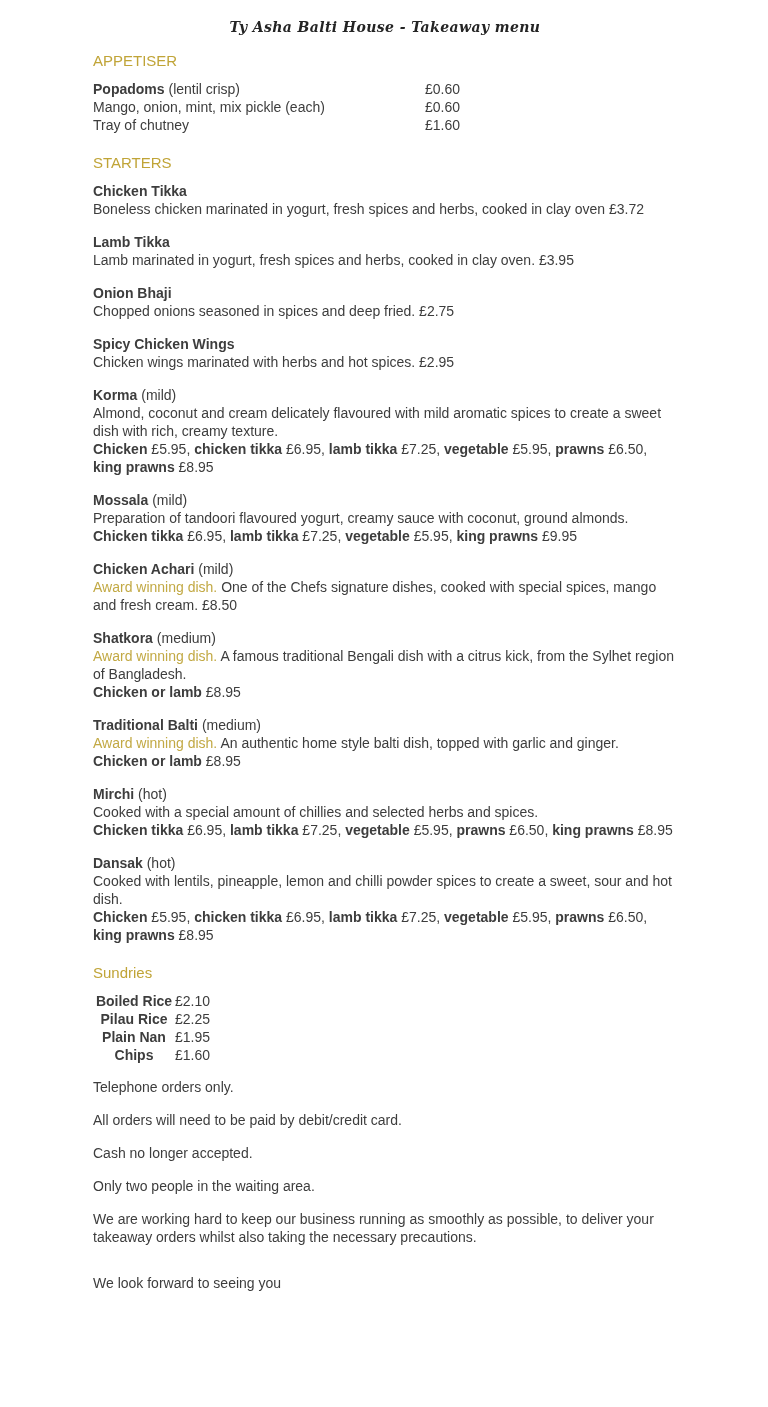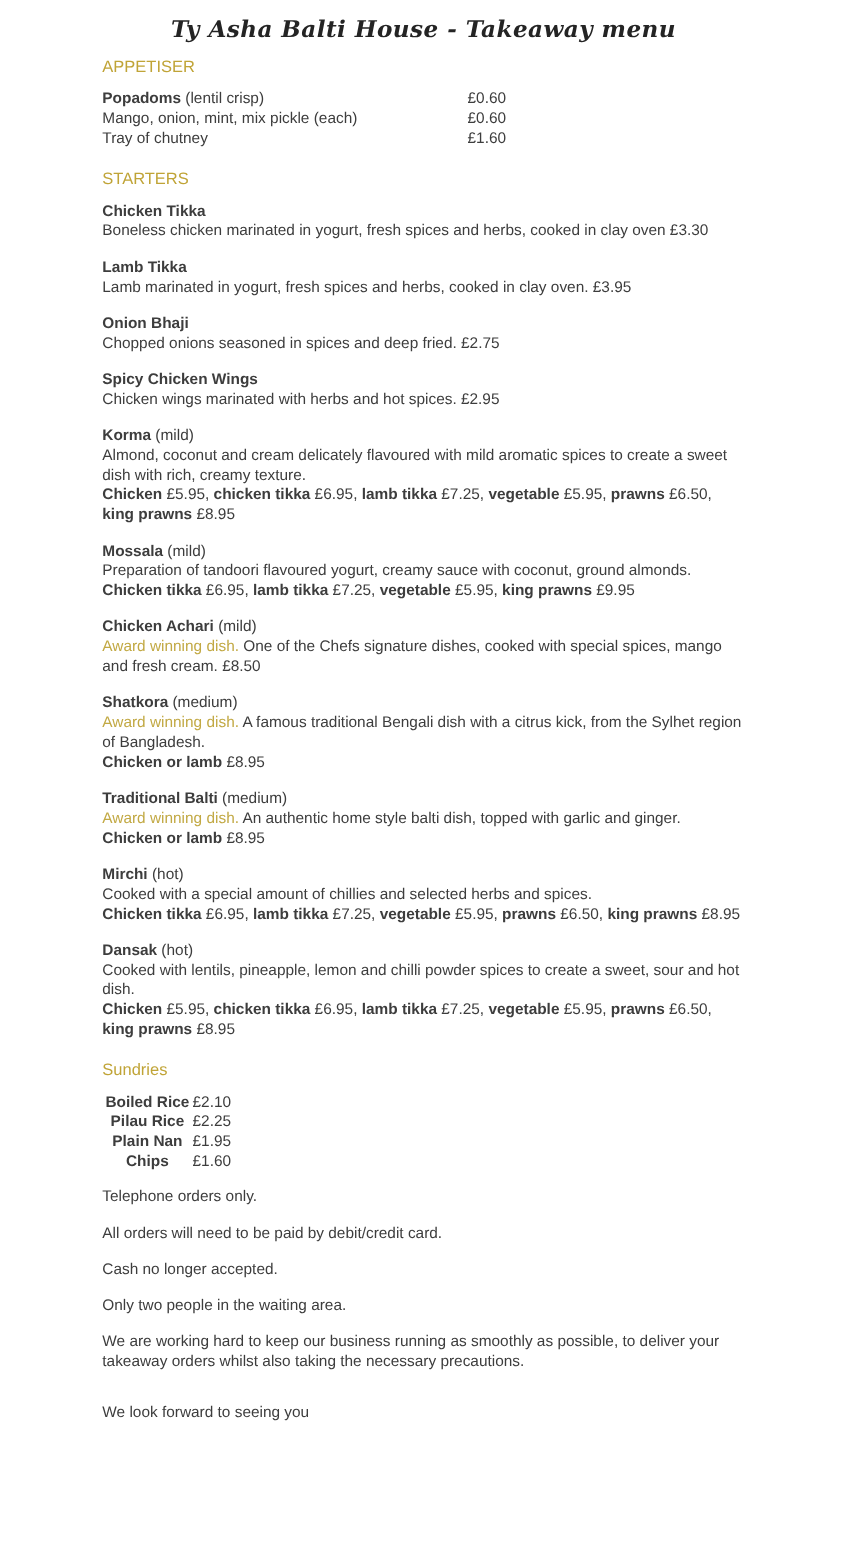--- a/index.html
+++ b/index.html
@@ -10,21 +10,21 @@
     font-size: 14px;
     line-height: 18px;
     color: #3d3d3d;
   }
   .page { width: 768px; min-height: 1407px; padding: 14px 91px 20px 93px; background: #fff; }
 
   .title {
     font-family: "DejaVu Serif", serif;
     font-style: italic;
     font-weight: 700;
-    font-size: 21px;
+    font-size: 14px;
     line-height: 26px;
     letter-spacing: 0.4px;
     text-align: center;
     color: #242424;
     margin-bottom: 12px;
   }
 
   .heading {
     color: var(--accent, #c0a437);
     font-size: 15px;
@@ -73,21 +73,21 @@
           <span class="cell-price">£1.60</span>
         </div>
       </div>
   </section>
 
   <section class="starters">
     <h2 class="heading">STARTERS</h2>
     <div id="starters-dishes">
         <article class="dish">
           <div class="dish-name-line"><span class="dish-name">Chicken Tikka</span></div>
-          <p class="dish-desc">Boneless chicken marinated in yogurt, fresh spices and herbs, cooked in clay oven £3.30</p>
+          <p class="dish-desc">Boneless chicken marinated in yogurt, fresh spices and herbs, cooked in clay oven £3.72</p>
         </article>
         <article class="dish">
           <div class="dish-name-line"><span class="dish-name">Lamb Tikka</span></div>
           <p class="dish-desc">Lamb marinated in yogurt, fresh spices and herbs, cooked in clay oven. £3.95</p>
         </article>
         <article class="dish">
           <div class="dish-name-line"><span class="dish-name">Onion Bhaji</span></div>
           <p class="dish-desc">Chopped onions seasoned in spices and deep fried. £2.75</p>
         </article>
         <article class="dish">

